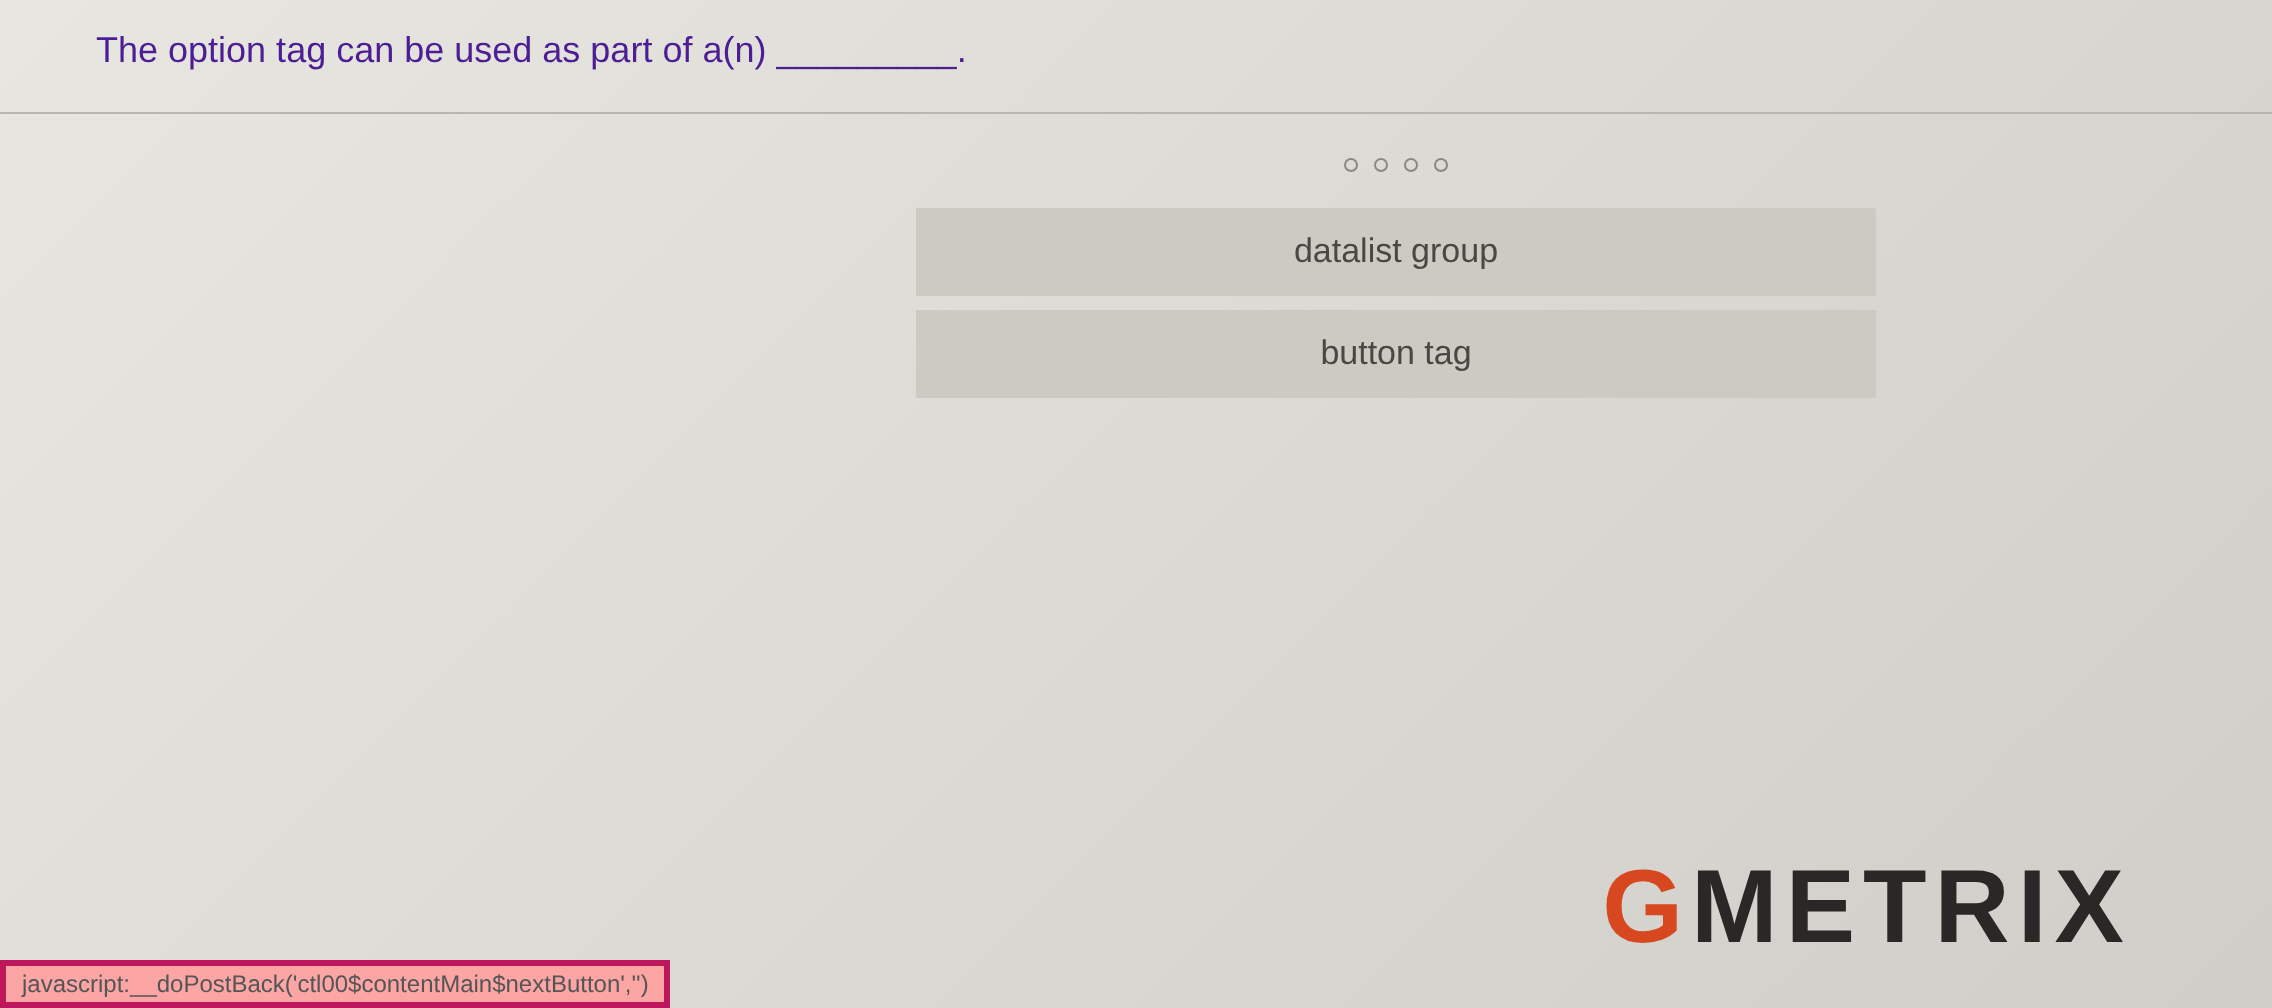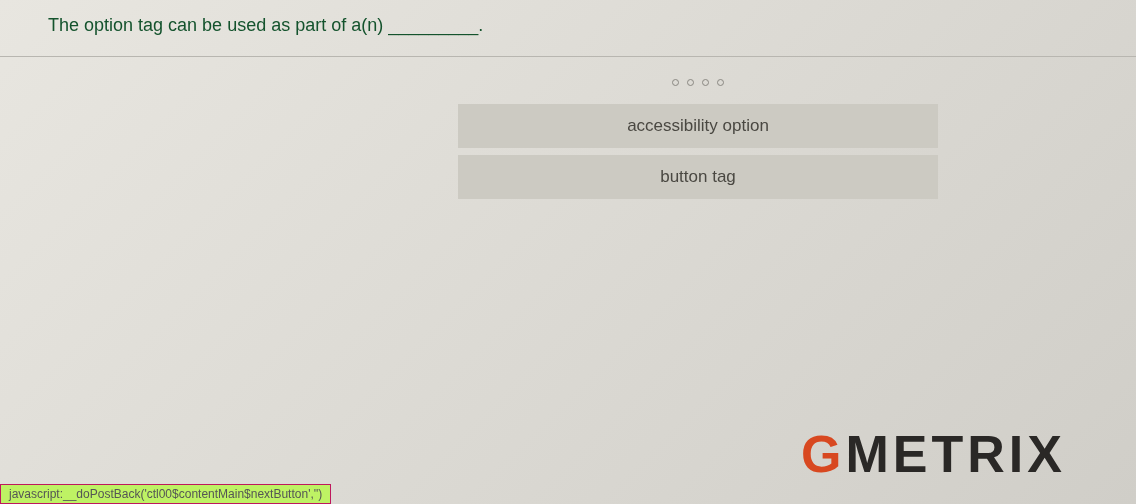--- a/index.html
+++ b/index.html
@@ -14,21 +14,21 @@
       font-family: "Segoe UI", Arial, sans-serif;
       position: relative;
       overflow: hidden;
     }
     .question-area {
       padding: 15px 40px 20px 48px;
       border-bottom: 1px solid #b8b6b0;
     }
     .question-text {
       font-size: 18px;
-      color: #14532d;
+      color: #4c1d95;
       font-weight: 400;
     }
     .dots-row {
       display: flex;
       justify-content: center;
       gap: 8px;
       margin-top: 22px;
       margin-bottom: 18px;
       padding-left: 260px;
     }
@@ -76,22 +76,22 @@
     }
     .logo-g {
       color: #d84820;
       position: relative;
       display: inline-block;
     }
     .status-bar {
       position: absolute;
       bottom: 0;
       left: 0;
-      background: #bef264;
-      border: 1px solid #be185d;
+      background: #fca5a5;
+      border: 3px solid #be185d;
       padding: 2px 8px;
       font-size: 12px;
       color: #555;
       font-family: "Segoe UI", Arial, sans-serif;
     }
   </style>
 </head>
 <body>
 
 <div class="question-area">
@@ -99,21 +99,21 @@
 </div>
 
 <div class="dots-row">
   <span class="dot"></span>
   <span class="dot"></span>
   <span class="dot"></span>
   <span class="dot"></span>
 </div>
 
 <div class="answers-container">
-  <button class="answer-option">accessibility option</button>
+  <button class="answer-option">datalist group</button>
   <button class="answer-option">button tag</button>
 </div>
 
 <div class="logo-area">
   <div class="logo">
     <span class="logo-g">G</span><span>METRIX</span>
   </div>
 </div>
 
 <div class="status-bar">javascript:__doPostBack('ctl00$contentMain$nextButton','')</div>

